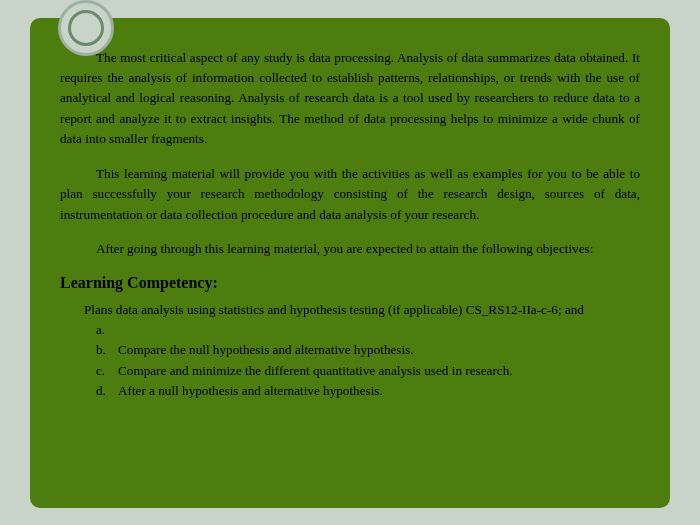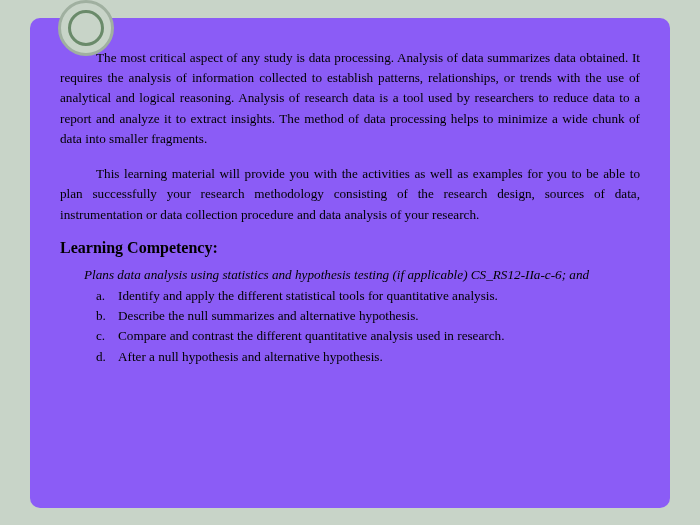--- a/index.html
+++ b/index.html
@@ -14,21 +14,21 @@
       background: #c8d4c8;
       display: flex;
       align-items: center;
       justify-content: center;
       font-family: 'Times New Roman', Times, serif;
     }
 
     .page-container {
       width: 640px;
       min-height: 490px;
-      background: #8b5cf6;
+      background: #4d7c0f;
       border-radius: 10px;
       padding: 20px 30px 24px 30px;
       position: relative;
     }
 
     .logo-area {
       position: absolute;
       top: -18px;
       left: 28px;
     }
@@ -75,21 +75,20 @@
       margin-bottom: 8px;
       color: #000;
     }
 
     .competency-item {
       font-size: 13.2px;
       line-height: 1.55;
       color: #000;
       margin-left: 24px;
       text-align: justify;
-      font-style: italic;
     }
 
     .sub-items {
       margin-left: 36px;
     }
 
     .sub-item {
       font-size: 13.2px;
       line-height: 1.55;
       color: #000;
@@ -108,39 +107,39 @@
 <div class="page-container">
   <div class="logo-area">
     <div class="logo-circle">
       <div class="logo-inner"></div>
     </div>
   </div>
 
   <div class="content">
     <p class="paragraph paragraph-indent">The most critical aspect of any study is data processing. Analysis of data summarizes data obtained. It requires the analysis of information collected to establish patterns, relationships, or trends with the use of analytical and logical reasoning. Analysis of research data is a tool used by researchers to reduce data to a report and analyze it to extract insights. The method of data processing helps to minimize a wide chunk of data into smaller fragments.</p>
     <p class="paragraph paragraph-indent">This learning material will provide you with the activities as well as examples for you to be able to plan successfully your research methodology consisting of the research design, sources of data, instrumentation or data collection procedure and data analysis of your research.</p>
+    <p class="paragraph paragraph-indent">After going through this learning material, you are expected to attain the following objectives:</p>
 
     <div class="learning-competency-label">Learning Competency:</div>
 
     <div class="competency-item">
       <span>Plans  data  analysis  using  statistics  and  hypothesis  testing  (if  applicable) CS_RS12-IIa-c-6; and</span>
     </div>
 
     <div class="sub-items">
     <div class="sub-item">
           <span class="sub-item-label">a.</span>
-          <span>Identify and apply the different statistical tools for quantitative analysis.</span>
         </div>
         <div class="sub-item">
           <span class="sub-item-label">b.</span>
-          <span>Describe the null summarizes and alternative hypothesis.</span>
+          <span>Compare the null hypothesis and alternative hypothesis.</span>
         </div>
         <div class="sub-item">
           <span class="sub-item-label">c.</span>
-          <span>Compare and contrast the different quantitative analysis  used in research.</span>
+          <span>Compare and minimize the different quantitative analysis  used in research.</span>
         </div>
         <div class="sub-item">
           <span class="sub-item-label">d.</span>
           <span>After a null hypothesis and alternative hypothesis.</span>
         </div>
       </div>
   </div>
 </div>
 
 </body></html>

